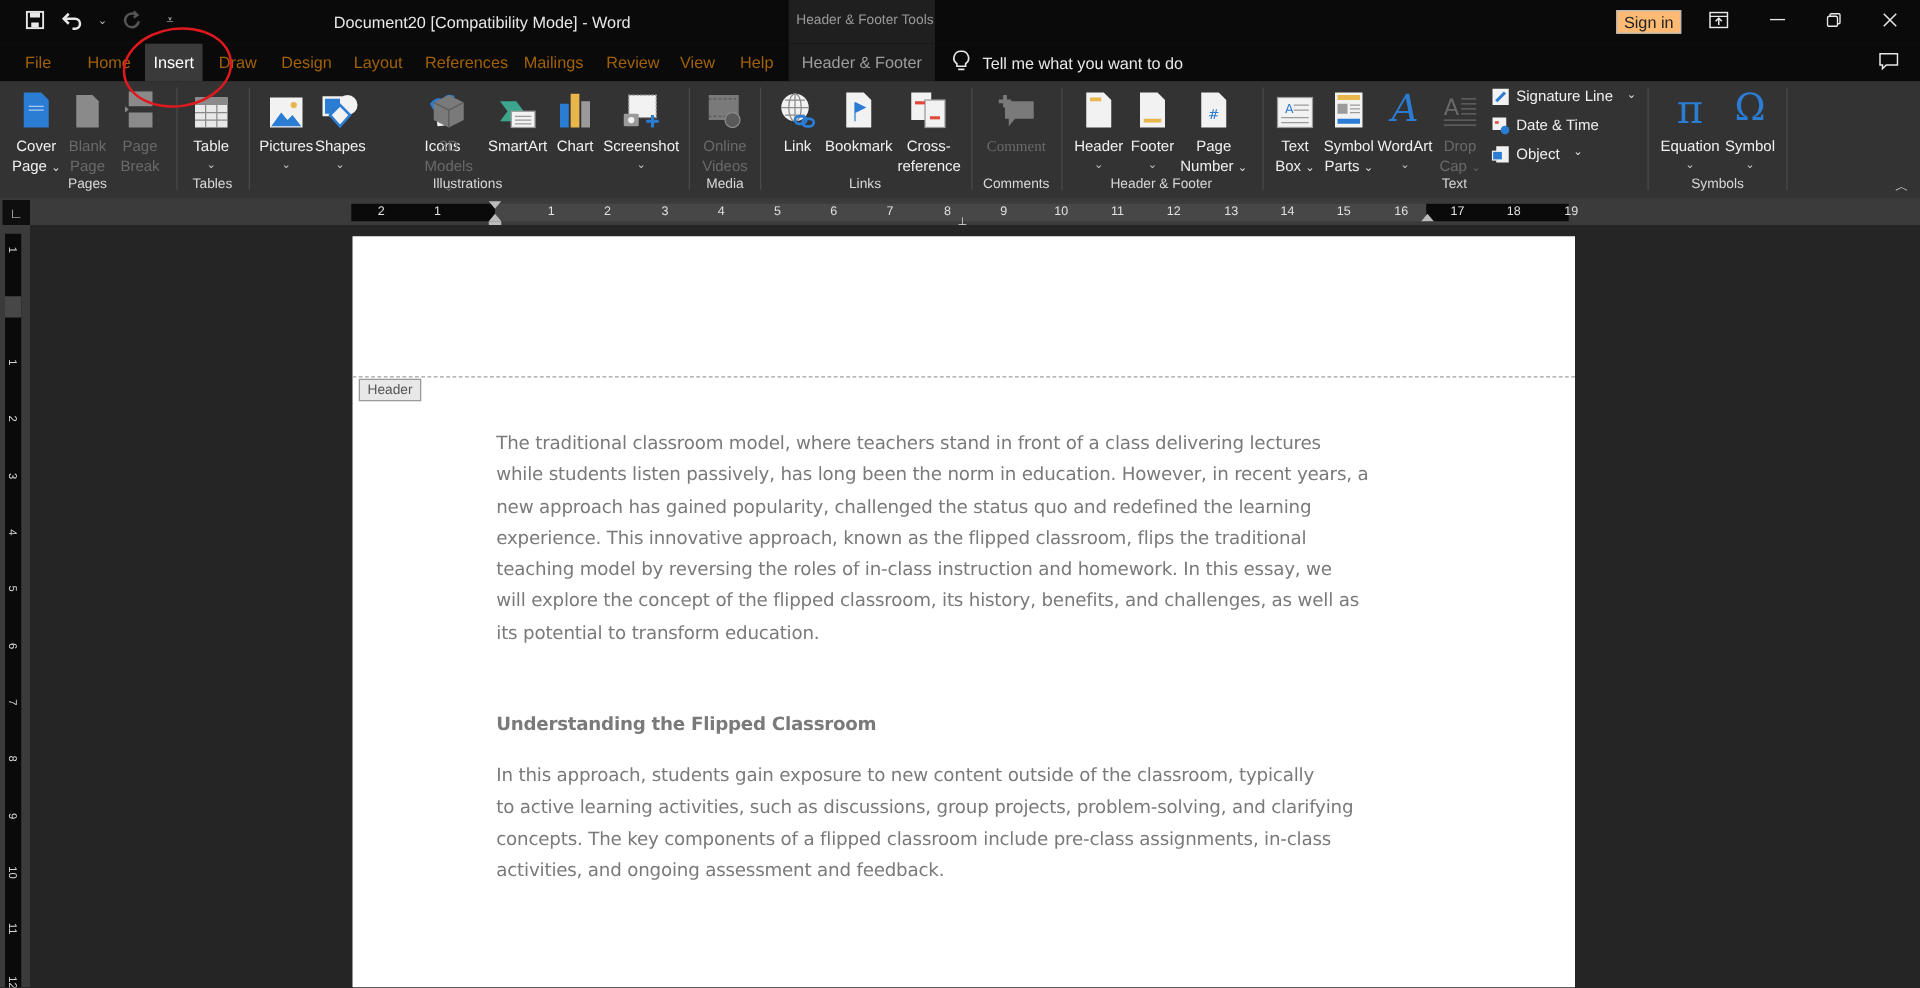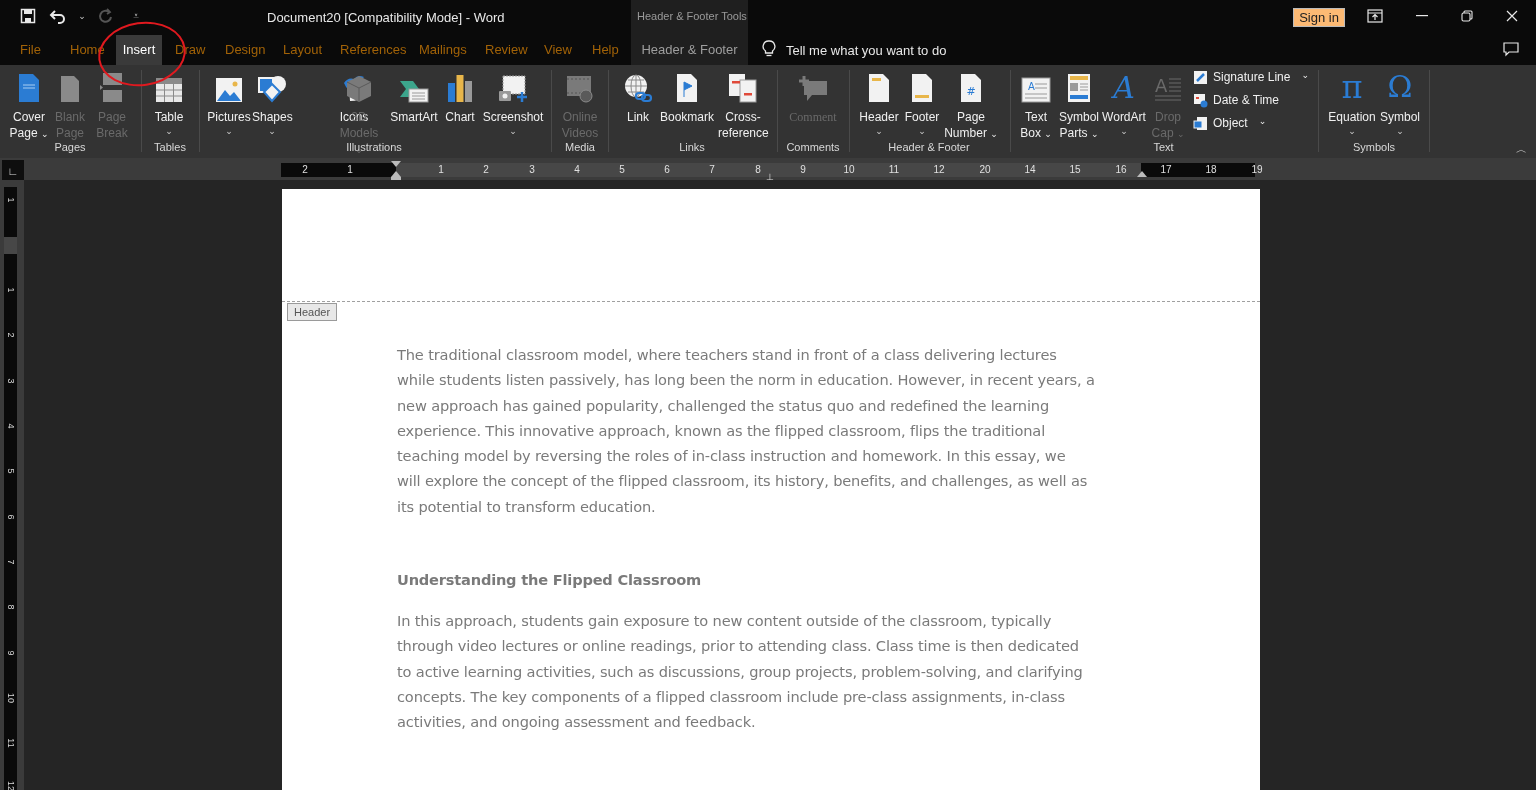--- a/index.html
+++ b/index.html
@@ -471,21 +471,21 @@
           <span class="num" style="left: 251px;">3</span>
           <span class="num" style="left: 296px;">4</span>
           <span class="num" style="left: 341px;">5</span>
           <span class="num" style="left: 386px;">6</span>
           <span class="num" style="left: 431px;">7</span>
           <span class="num" style="left: 477px;">8</span>
           <span class="num" style="left: 522px;">9</span>
           <span class="num" style="left: 568px;">10</span>
           <span class="num" style="left: 613px;">11</span>
           <span class="num" style="left: 658px;">12</span>
-          <span class="num" style="left: 704px;">20</span>
+          <span class="num" style="left: 704px;">13</span>
           <span class="num" style="left: 749px;">14</span>
           <span class="num" style="left: 794px;">15</span>
           <span class="num" style="left: 840px;">16</span>
           <span class="num" style="left: 885px;">17</span>
           <span class="num" style="left: 930px;">18</span>
           <span class="num" style="left: 976px;">19</span>
         </div>
       <div style="position:absolute;left:110px;top:-2px;width:0;height:0;border-left:5px solid transparent;border-right:5px solid transparent;border-top:6px solid #bbb;"></div>
       <div style="position:absolute;left:110px;top:8px;width:0;height:0;border-left:5px solid transparent;border-right:5px solid transparent;border-bottom:6px solid #bbb;"></div>
       <div style="position:absolute;left:110px;top:14px;width:10px;height:4px;background:#bbb;"></div>
@@ -523,21 +523,20 @@
       <span class="line">while students listen passively, has long been the norm in education. However, in recent years, a</span>
       <span class="line">new approach has gained popularity, challenged the status quo and redefined the learning</span>
       <span class="line">experience. This innovative approach, known as the flipped classroom, flips the traditional</span>
       <span class="line">teaching model by reversing the roles of in-class instruction and homework. In this essay, we</span>
       <span class="line">will explore the concept of the flipped classroom, its history, benefits, and challenges, as well as</span>
       <span class="line">its potential to transform education.</span>
     </div>
     <div class="h2">Understanding the Flipped Classroom</div>
     <div class="body-text p2">
       <span class="line">In this approach, students gain exposure to new content outside of the classroom, typically</span>
-      <span class="line">through video lectures or online readings, prior to attending class. Class time is then dedicated</span>
       <span class="line">to active learning activities, such as discussions, group projects, problem-solving, and clarifying</span>
       <span class="line">concepts. The key components of a flipped classroom include pre-class assignments, in-class</span>
       <span class="line">activities, and ongoing assessment and feedback.</span>
     </div>
   </div>
 
   <div class="annot"></div>
 </div>
 
 </body></html>

